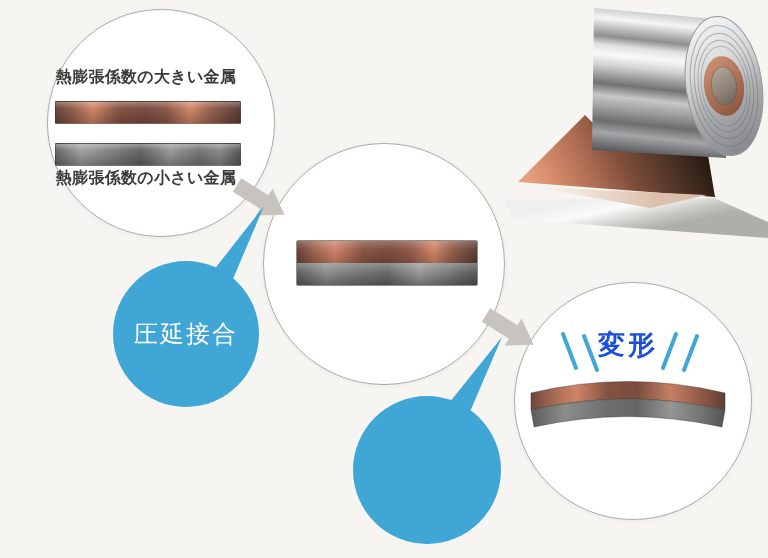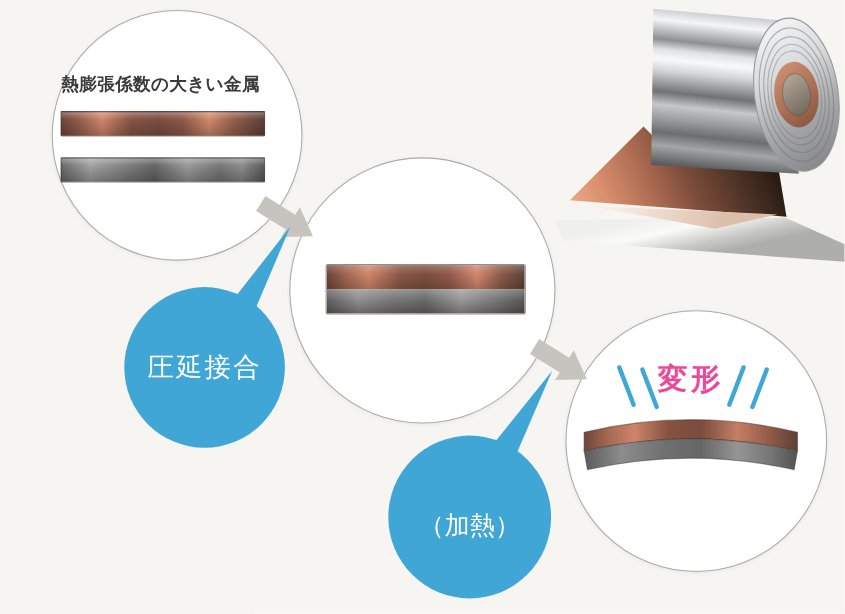--- a/index.html
+++ b/index.html
@@ -58,52 +58,52 @@
     display:flex;flex-direction:column;align-items:center;justify-content:center;
     color:#ffffff;font-weight:400;text-align:center;
   }
   #bubble1{left:113px;top:261px;width:146px;height:146px;}
   #bubble2{left:353px;top:396px;width:148px;height:148px;}
   .bubble .line1{font-size:24px;letter-spacing:2px;white-space:nowrap;}
   .bubble .line2{font-size:23px;margin-top:14px;white-space:nowrap;}
   
   #deform-label{
     position:absolute;left:0;top:44px;width:226px;text-align:center;
-    font-size:27px;font-weight:800;color:#ec4899;letter-spacing:3px;
+    font-size:27px;font-weight:800;color:#1d4ed8;letter-spacing:3px;
   }
   
   #overlay{position:absolute;left:0;top:0;width:768px;height:558px;pointer-events:none;}
 </style>
 </head>
 <body>
 
 <div id="stage">
 
   <div class="wcircle" id="circle1">
     <div class="metal-label" id="label-a">熱膨張係数の大きい金属</div>
     <div class="bar" id="bar-copper"></div>
     <div class="bar" id="bar-silver"></div>
+    <div class="metal-label" id="label-b">熱膨張係数の小さい金属</div>
   </div>
 
   <div class="wcircle" id="circle2">
     <div id="bonded-strip">
       <div class="layer copper"></div>
       <div class="layer silver"></div>
     </div>
   </div>
 
   <div class="wcircle" id="circle3">
     <div id="deform-label">変形</div>
   </div>
 
   <div class="bubble" id="bubble1">
     <div class="line1">圧延接合</div>
   </div>
   <div class="bubble" id="bubble2">
-    <div class="line2">（加熱）</div>
   </div>
 
   <svg id="overlay" viewBox="0 0 768 558" xmlns="http://www.w3.org/2000/svg">
     <defs>
       <linearGradient id="gSheet" gradientUnits="userSpaceOnUse" x1="600" y1="196" x2="610" y2="240">
         <stop offset="0" stop-color="#efefed"></stop>
         <stop offset=".35" stop-color="#fafaf8"></stop>
         <stop offset=".75" stop-color="#c6c6c2"></stop>
         <stop offset="1" stop-color="#aeaeaa"></stop>
       </linearGradient>

